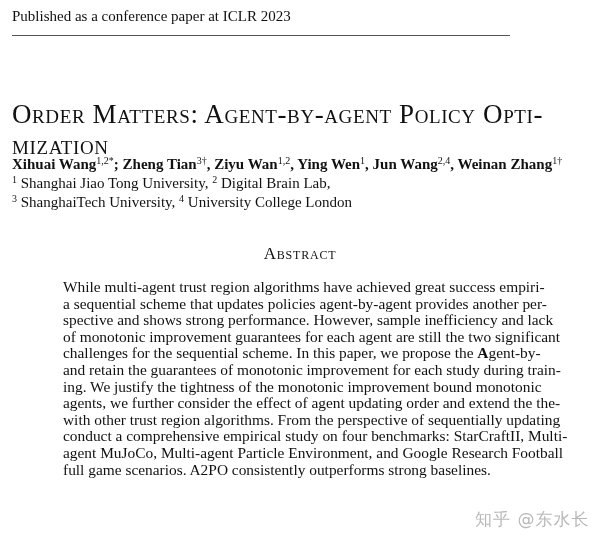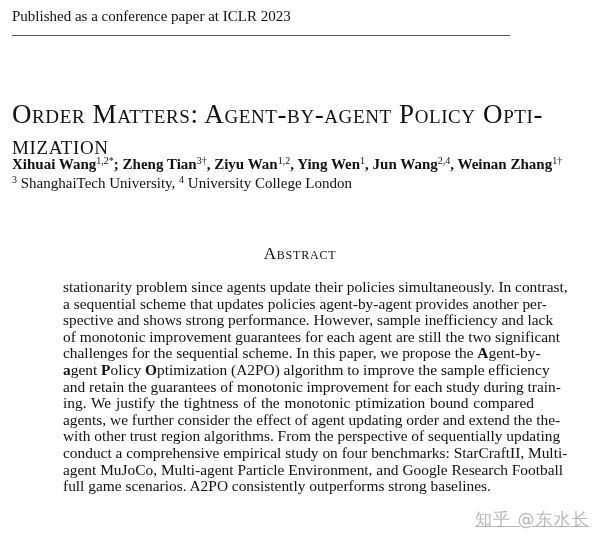--- a/index.html
+++ b/index.html
@@ -32,53 +32,54 @@
     .abstract {
       position: absolute; left: 63px; top: 279px; width: 471px;
       font-size: 15.4px; line-height: 16.6px; text-align: justify;
     }
     .abstract .line { display: block; text-align: justify; text-align-last: justify; white-space: nowrap; }
     .abstract .line.last { text-align-last: left; }
     .watermark {
       position: absolute; left: 475px; top: 508px;
       font-family: "DejaVu Sans", sans-serif; font-size: 17px; color: rgba(160,160,160,0.75);
       letter-spacing: 1px;
-      text-decoration: underline;
     }
   </style>
 </head>
 <body>
 
 <div class="header">Published as a conference paper at ICLR 2023</div>
 
 <div class="title">
   <div>Order Matters: Agent-by-agent Policy Opti-</div>
   <div>mization</div>
 </div>
 
 <div class="authors">
   <div>
     <span><b>Xihuai Wang</b><sup>1,2</sup><sup>*</sup><b>; </b></span><span><b>Zheng Tian</b><sup>3†</sup><b>, </b></span><span><b>Ziyu Wan</b><sup>1,2</sup><b>, </b></span><span><b>Ying Wen</b><sup>1</sup><b>, </b></span><span><b>Jun Wang</b><sup>2,4</sup><b>, </b></span><span><b>Weinan Zhang</b><sup>1†</sup></span>
   </div>
   <div class="aff">
+    <sup>1</sup> <span>Shanghai Jiao Tong University,</span> <sup>2</sup> <span>Digital Brain Lab,</span>
+  </div>
+  <div class="aff">
     <sup>3</sup> <span>ShanghaiTech University,</span> <sup>4</sup> <span>University College London</span>
   </div>
 </div>
 
 <div class="abs-heading">Abstract</div>
 
 <div class="abstract">
-  <span class="line">stationarity problem since agents update their policies simultaneously. In contrast,</span>
+  <span class="line">While multi-agent trust region algorithms have achieved great success empiri-</span>
   <span class="line">a sequential scheme that updates policies agent-by-agent provides another per-</span>
   <span class="line">spective and shows strong performance. However, sample inefficiency and lack</span>
   <span class="line">of monotonic improvement guarantees for each agent are still the two significant</span>
   <span class="line"><span>challenges for the sequential scheme. In this paper, we propose the </span><b>A</b><span>gent-by-</span></span>
-  <span class="line"><b>a</b><span>gent </span><b>P</b><span>olicy </span><b>O</b><span>ptimization (A2PO) algorithm to improve the sample efficiency</span></span>
   <span class="line">and retain the guarantees of monotonic improvement for each study during train-</span>
-  <span class="line">ing. We justify the tightness of the monotonic ptimization bound compared</span>
+  <span class="line">ing. We justify the tightness of the monotonic improvement bound monotonic</span>
   <span class="line">agents, we further consider the effect of agent updating order and extend the the-</span>
   <span class="line">with other trust region algorithms. From the perspective of sequentially updating</span>
   <span class="line">conduct a comprehensive empirical study on four benchmarks: StarCraftII, Multi-</span>
   <span class="line">agent MuJoCo, Multi-agent Particle Environment, and Google Research Football</span>
   <span class="line last">full game scenarios. A2PO consistently outperforms strong baselines.</span>
 </div>
 
 <div class="watermark">知乎 @东水长</div>
 
 </body></html>

